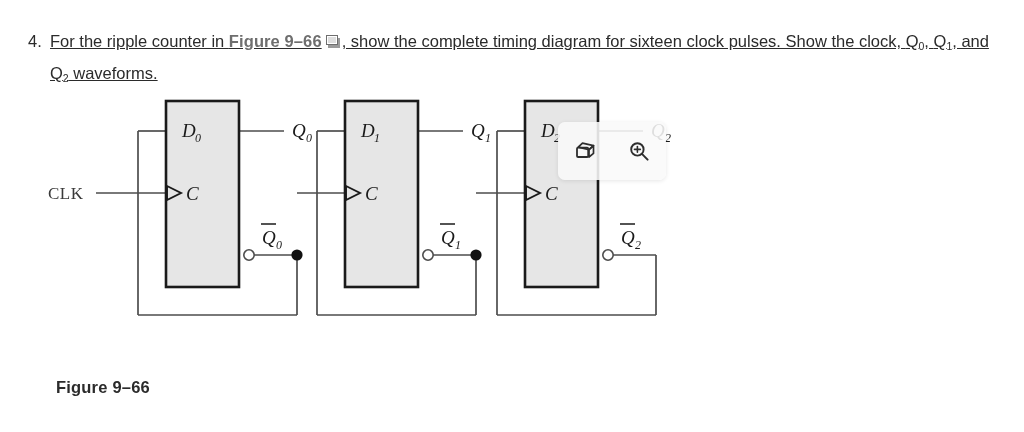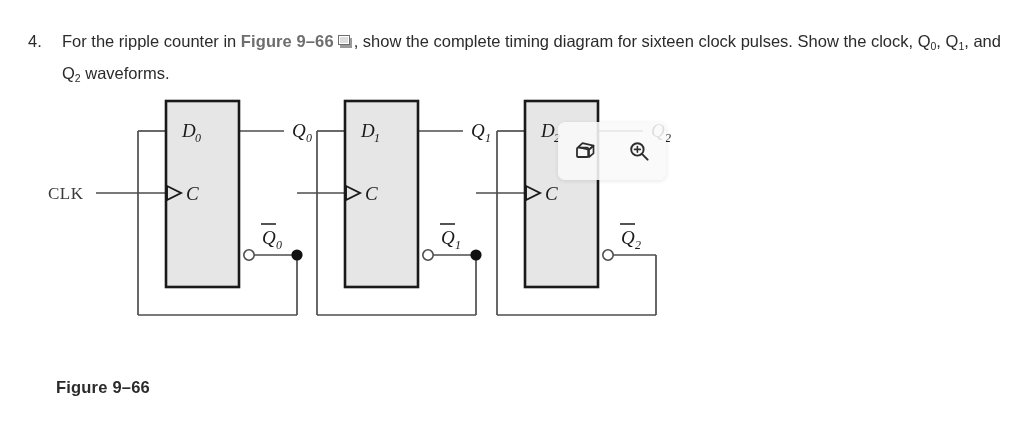--- a/index.html
+++ b/index.html
@@ -29,21 +29,22 @@
   }
   #problem-statement .num {
     position: absolute;
     left: 0;
     top: 0;
     width: 22px;
     text-align: left;
   }
   #problem-statement .ptext {
     display: block;
-    margin-left: 34px;
+    margin-left: 22px;
+    text-decoration: underline;
   }
   .figref {
     font-weight: bold;
     color: #6e6e6e;
     letter-spacing: .1px;
   }
   sub {
     font-size: 10.5px;
     vertical-align: baseline;
     position: relative;

